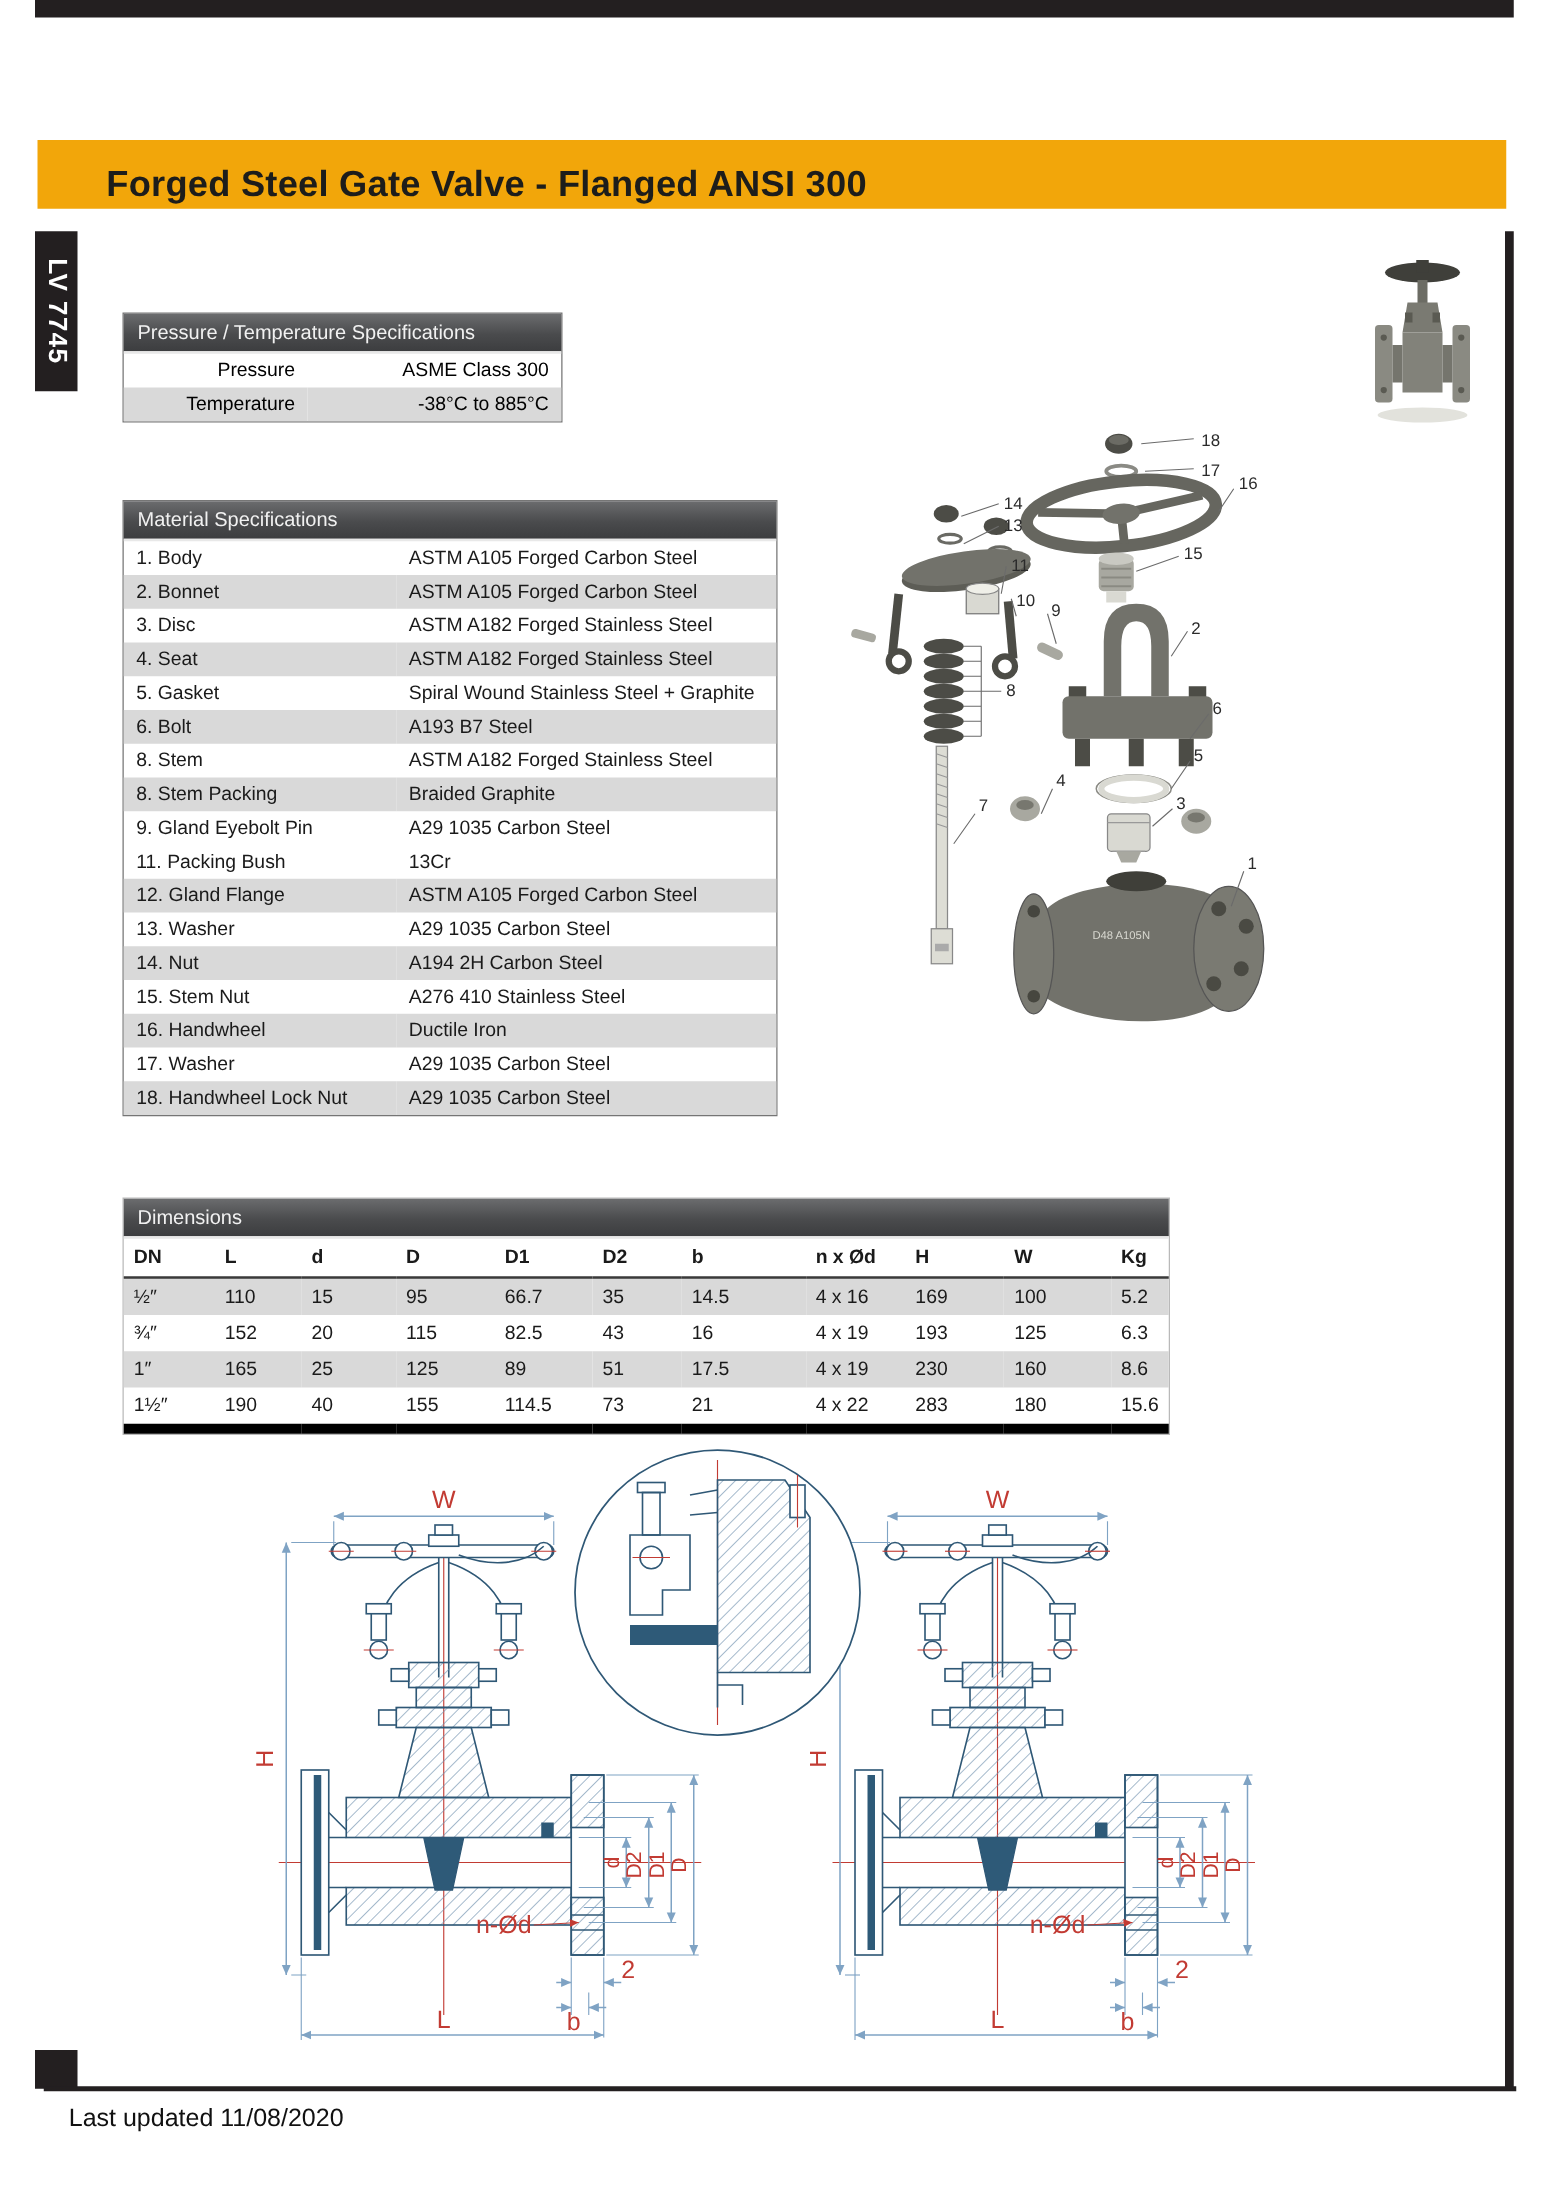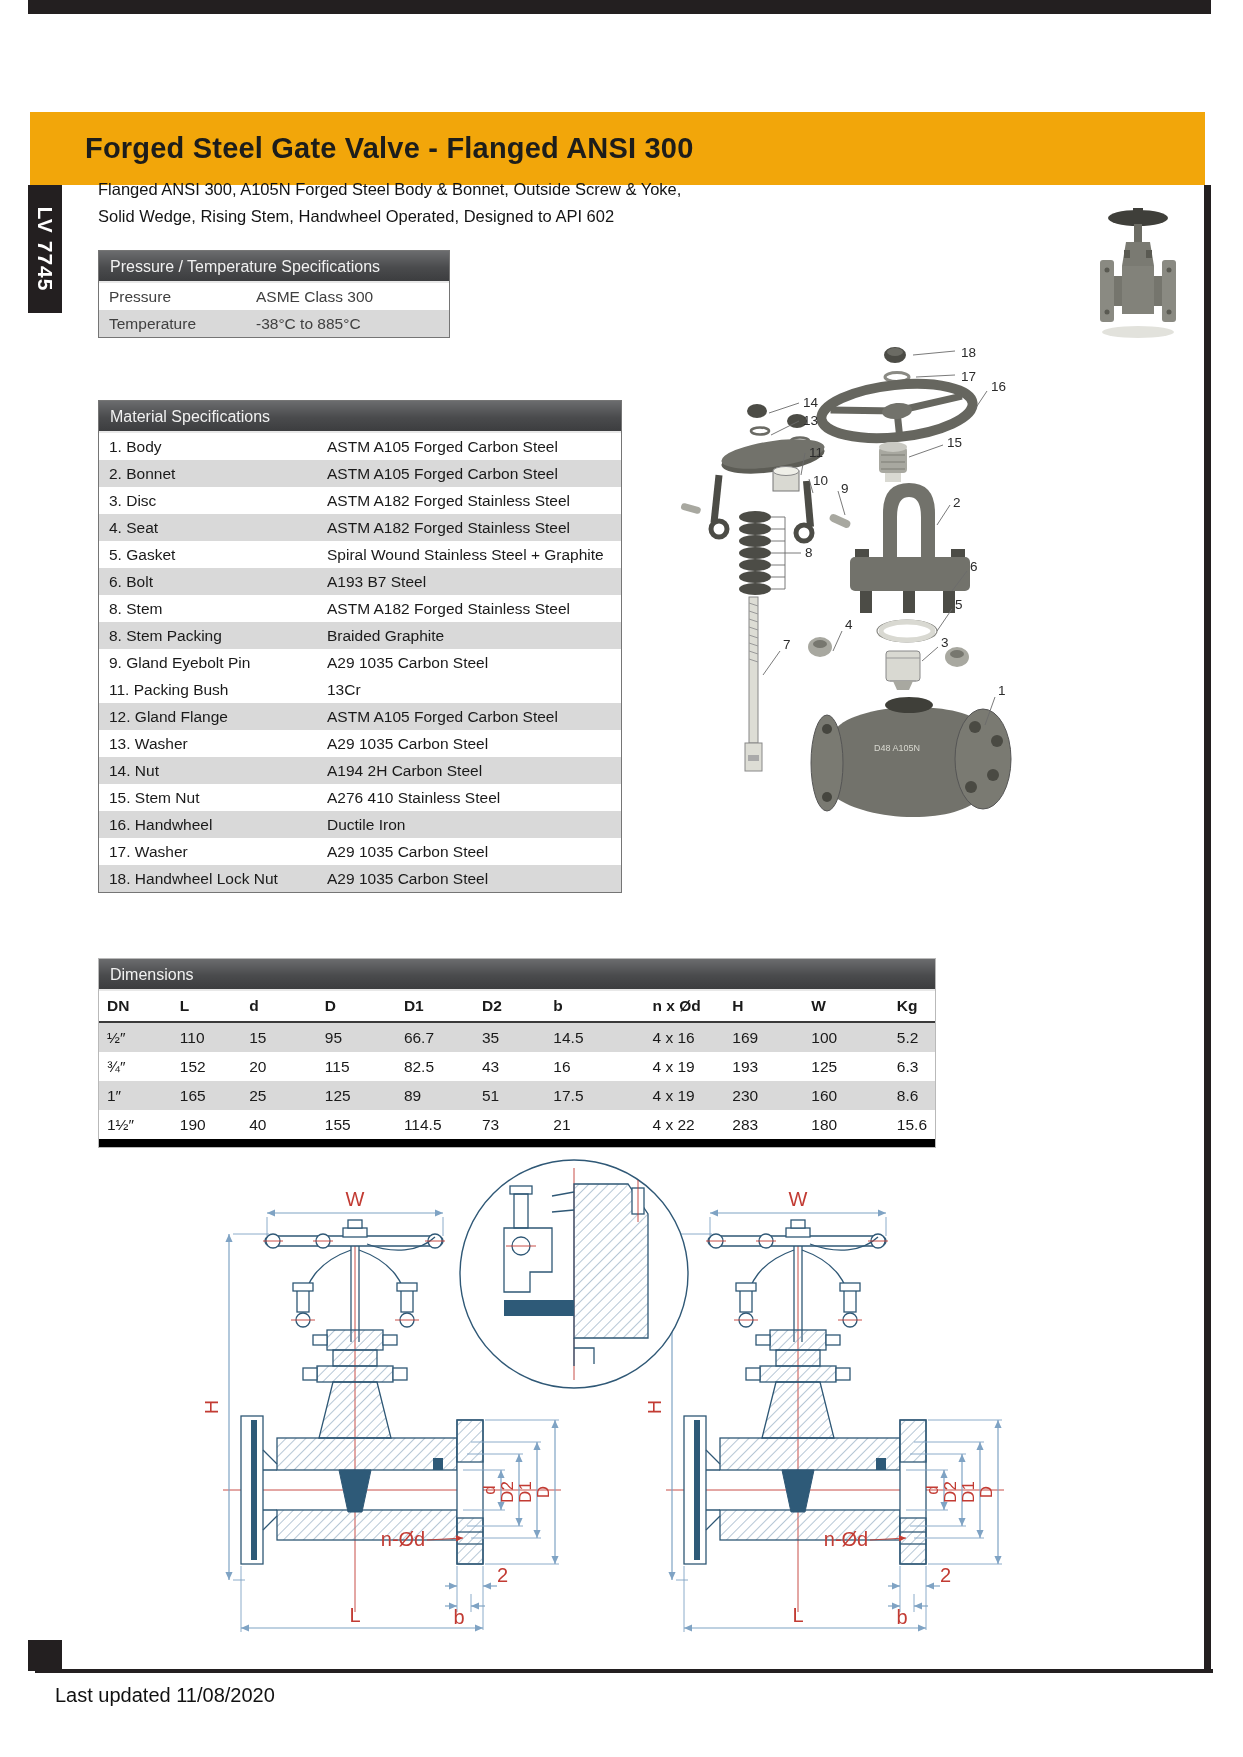--- a/index.html
+++ b/index.html
@@ -3,21 +3,21 @@
 <meta charset="utf-8">
 <style>
   html,body { margin:0; padding:0; background:#ffffff; }
   .page {
     position:relative; width:1243px; height:1757px; background:#fff;
     font-family:"Liberation Sans", sans-serif; overflow:hidden; margin:0 auto;
     color:#1a1a1a;
   }
   
   .topbar   { position:absolute; left:28px; top:0; width:1183px; height:14px; background:#231f20; }
-  .titlebar { position:absolute; left:30px; top:112px; width:1175px; height:73px; background:#f2a60a; }
+  .titlebar { position:absolute; left:30px; top:112px; width:1175px; height:55px; background:#f2a60a; }
   .titlebar .t { position:absolute; left:55px; top:0; line-height:73px; font-size:29px; font-weight:600; color:#1d1d1b; letter-spacing:0.2px; }
   .sidetab  { position:absolute; left:28px; top:185px; width:34px; height:128px; background:#231f20; }
   .sidetab span { position:absolute; left:50%; top:50%; transform:translate(-50%,-50%) rotate(90deg); color:#fff; font-weight:bold; font-size:21px; letter-spacing:1px; white-space:nowrap; }
   .rightrule { position:absolute; left:1204px; top:185px; width:7px; height:1487px; background:#231f20; }
   .botline  { position:absolute; left:35px; top:1669px; width:1178px; height:4px; background:#231f20; }
   .botsquare{ position:absolute; left:28px; top:1640px; width:34px; height:31px; background:#231f20; }
   .footer-text { position:absolute; left:55px; top:1684px; font-size:20px; color:#111; }
 
   
   .intro { position:absolute; left:98px; top:176px; width:660px; font-size:16.5px; line-height:27px; color:#141414; }
@@ -25,21 +25,21 @@
   
   .panel { position:absolute; border:1px solid #757575; background:#fff; box-sizing:border-box; }
   .panel .hd { height:32px; line-height:32px; padding-left:11px; color:#f1f1f1; font-size:16px;
                background:linear-gradient(180deg,#6b6c6e 0%, #4a4b4d 55%, #3c3d3f 100%);
                border-bottom:2px solid #e8e8e8; box-sizing:border-box; }
   .panel table { width:100%; border-collapse:collapse; }
   .panel td { padding:4.5px 10px; font-size:15.5px; color:#1a1a1a; }
   tr.alt { background:#d9d9d9; }
   #pt-table  { left:98px; top:250px; width:352px; }
   #pt-table td.lbl { width:127px; }
-  #pt-table td { color:#404040; }
+  #pt-table td { color:#000000;text-align:right; }
   #mat-table { left:98px; top:400px; width:524px; }
   #mat-table td.lbl { width:198px; }
 
   
   #dim-table { left:98px; top:958px; width:838px; border:1px solid #b9b9b9; }
   #dim-table table { border-bottom:8px solid #000000; }
   #dim-table th { text-align:left; font-size:15.5px; padding:6px 8px; border-bottom:2px solid #3a3a3a; }
   #dim-table td { padding:5.5px 8px; font-size:15.5px; }
   #dim-table th:nth-child(1){width:64px} #dim-table th:nth-child(2){width:60px}
   #dim-table th:nth-child(3){width:70px} #dim-table th:nth-child(4){width:72px}
@@ -68,24 +68,20 @@
 
   <div class="topbar"></div>
   <div class="titlebar">
     <div class="t">Forged Steel Gate Valve - Flanged ANSI 300</div>
   </div>
   <div class="sidetab">
     <span>LV 7745</span>
   </div>
   <div class="rightrule"></div>
 
-  <div class="intro">
-    <div>Flanged ANSI 300, A105N Forged Steel Body &amp; Bonnet, Outside Screw &amp; Yoke,</div>
-    <div>Solid Wedge, Rising Stem, Handwheel Operated, Designed to API 602</div>
-  </div>
 
   <div class="panel" id="pt-table">
     <div class="hd">Pressure / Temperature Specifications</div>
     <table>
       <tbody>
           <tr>
         <td class="lbl">Pressure</td>
         <td>ASME Class 300</td>
       </tr>
       <tr class="alt">

